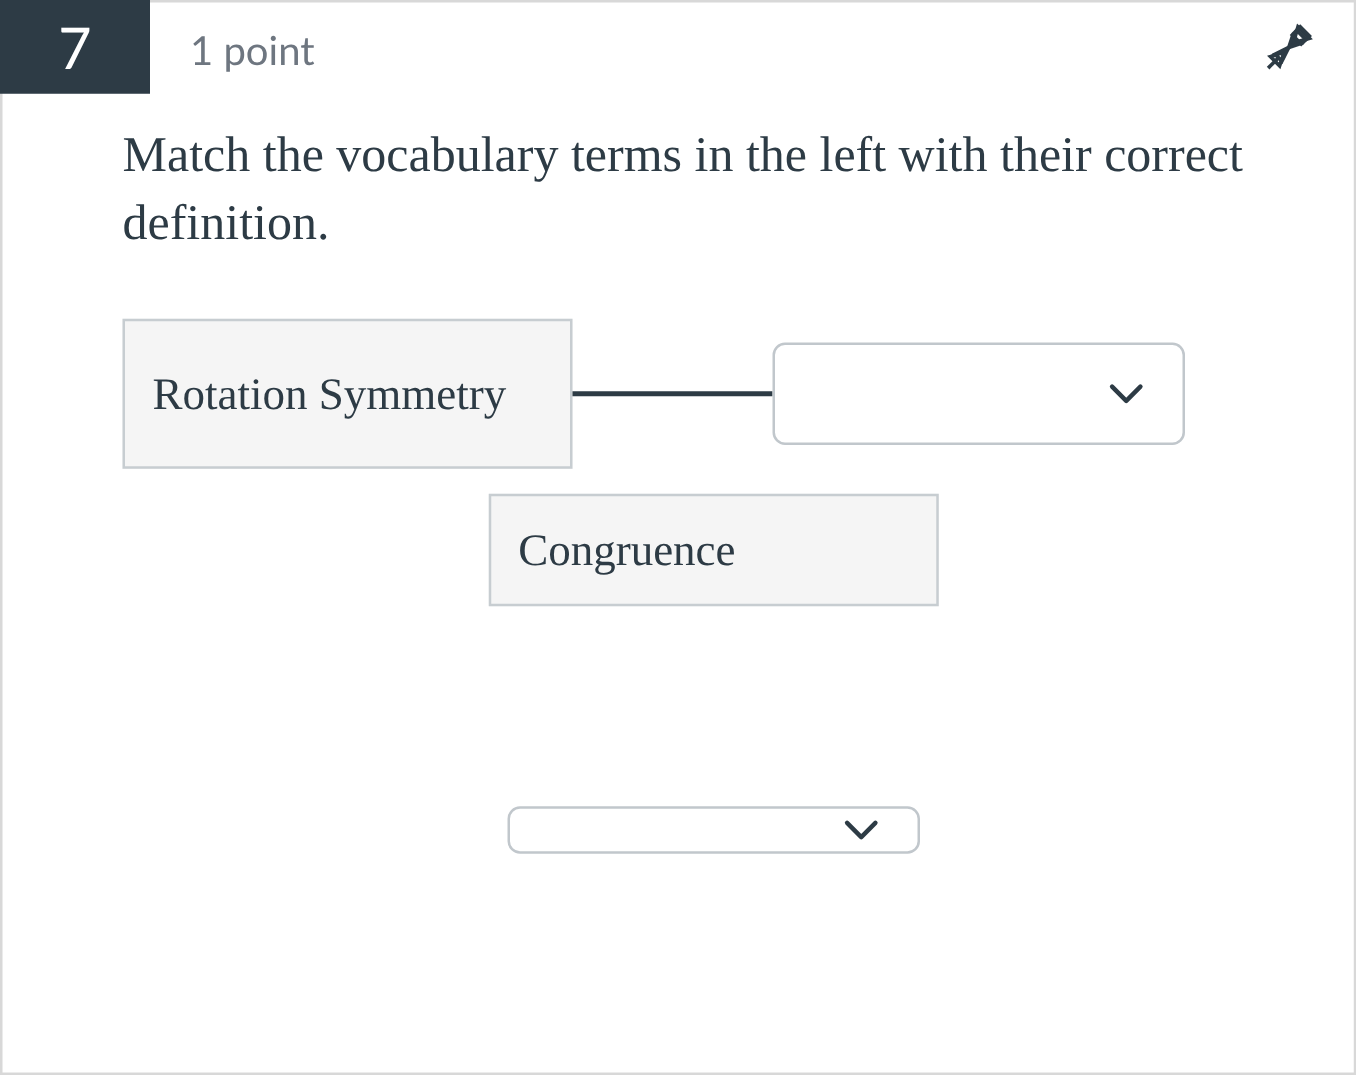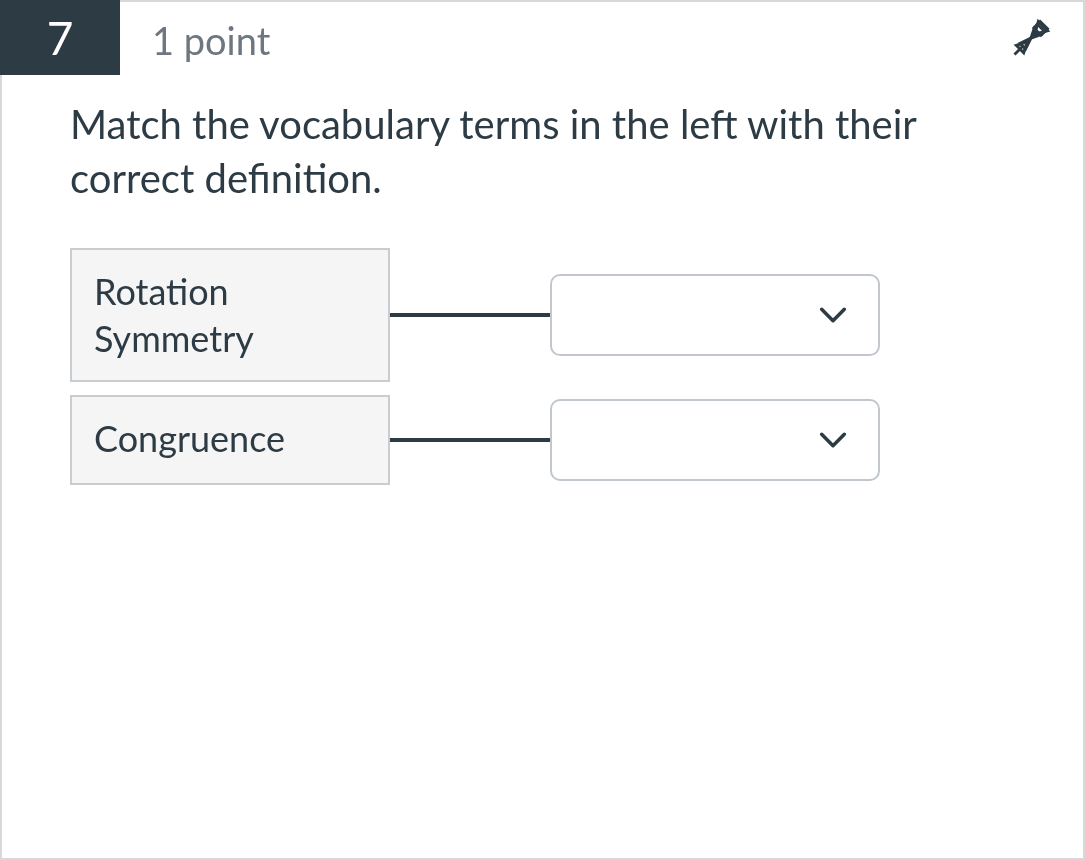--- a/index.html
+++ b/index.html
@@ -39,63 +39,66 @@
       font-weight: 400;
       display: flex;
       align-items: center;
       justify-content: center;
       position: absolute;
       left: -2px;
       top: -2px;
     }
     .points-label {
       margin-left: 150px;
-      font-size: 38px;
+      font-size: 32px;
       color: #6e7680;
       font-weight: 400;
     }
     .pin-icon {
       position: absolute;
       right: 30px;
       top: 14px;
       width: 44px;
       height: 44px;
       color: #2d3b45;
     }
     .question-body {
-      padding: 20px 40px 40px 68px;
+      padding: 20px 40px 40px 96px;
+      font-family: Liberation Serif, serif;
     }
     .question-text {
       font-size: 40px;
       color: #2d3b45;
       line-height: 1.35;
       margin-bottom: 50px;
     }
     .match-rows {
       display: flex;
       flex-direction: column;
       gap: 20px;
     }
     .match-row {
       display: flex;
       align-items: center;
       height: 120px;
     }
     .match-row.single-line {
       height: 90px;
+      flex-direction: column;
     }
     .term-box {
-      width: 320px;
+      width: 360px;
       background: #f5f5f5;
       border: 2px solid #c7cdd1;
       padding: 18px 22px;
       font-size: 36px;
       color: #2d3b45;
       line-height: 1.3;
       display: flex;
+      align-items: center;
       min-height: 100%;
     }
     .connector {
       flex: 0 0 160px;
       height: 4px;
       background: #2d3b45;
       margin: 0;
     }
     .dropdown-box {
       width: 330px;

